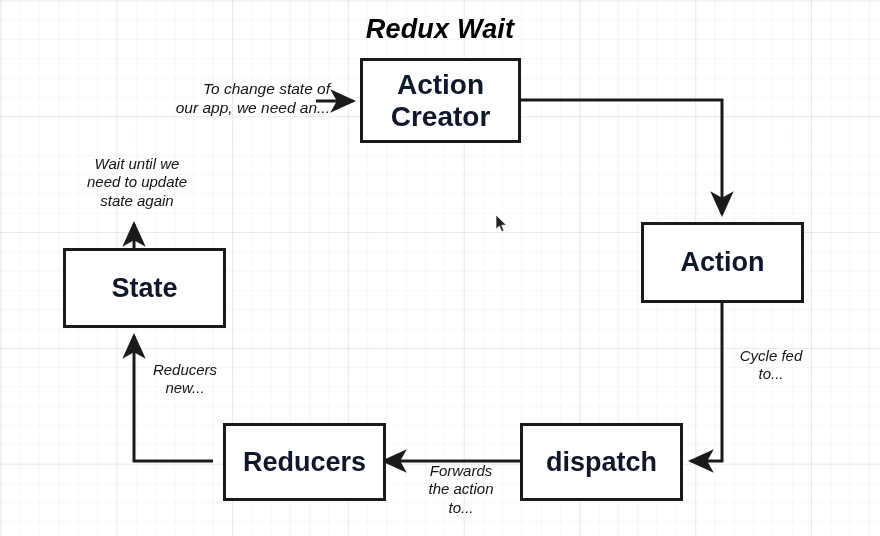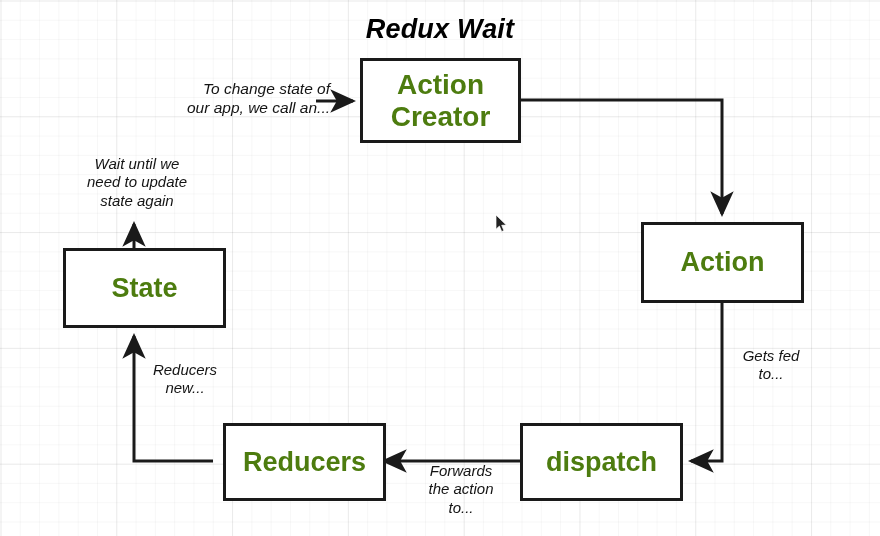--- a/index.html
+++ b/index.html
@@ -31,21 +31,21 @@
   .node {
     position: absolute;
     box-sizing: border-box;
     background: #ffffff;
     border: 3px solid #1a1a1a;
     display: flex;
     align-items: center;
     justify-content: center;
     text-align: center;
     font-weight: bold;
-    color: #4d7c0f;
+    color: #0f172a;
     line-height: 1.12;
     z-index: 3;
   }
   .node-label { display: block; white-space: pre-line; }
   #node-action-creator { left: 360px; top: 58px;  width: 161px; height: 85px; font-size: 28px; }
   #node-action         { left: 641px; top: 222px; width: 163px; height: 81px; font-size: 27px; }
   #node-dispatch       { left: 520px; top: 423px; width: 163px; height: 78px; font-size: 27px; }
   #node-reducers       { left: 223px; top: 423px; width: 163px; height: 78px; font-size: 27px; }
   #node-state          { left: 53px;  top: 248px; width: 163px; height: 80px; font-size: 27px; margin-left: 10px; }
 
@@ -130,22 +130,22 @@
 
   <div class="node" id="node-reducers">
     <span class="node-label">Reducers</span>
   </div>
 
   <div class="node" id="node-state">
     <span class="node-label">State</span>
   </div>
 
   <div class="edge-label" id="label-call">To change state of
-our app, we call an...</div>
-  <div class="edge-label" id="label-getsfed">Gets fed
+our app, we need an...</div>
+  <div class="edge-label" id="label-getsfed">Cycle fed
 to...</div>
   <div class="edge-label" id="label-forwards">Forwards
 the action
 to...</div>
   <div class="edge-label" id="label-creates">Reducers
 new...</div>
   <div class="edge-label" id="label-wait">Wait until we
 need to update
 state again</div>
 

